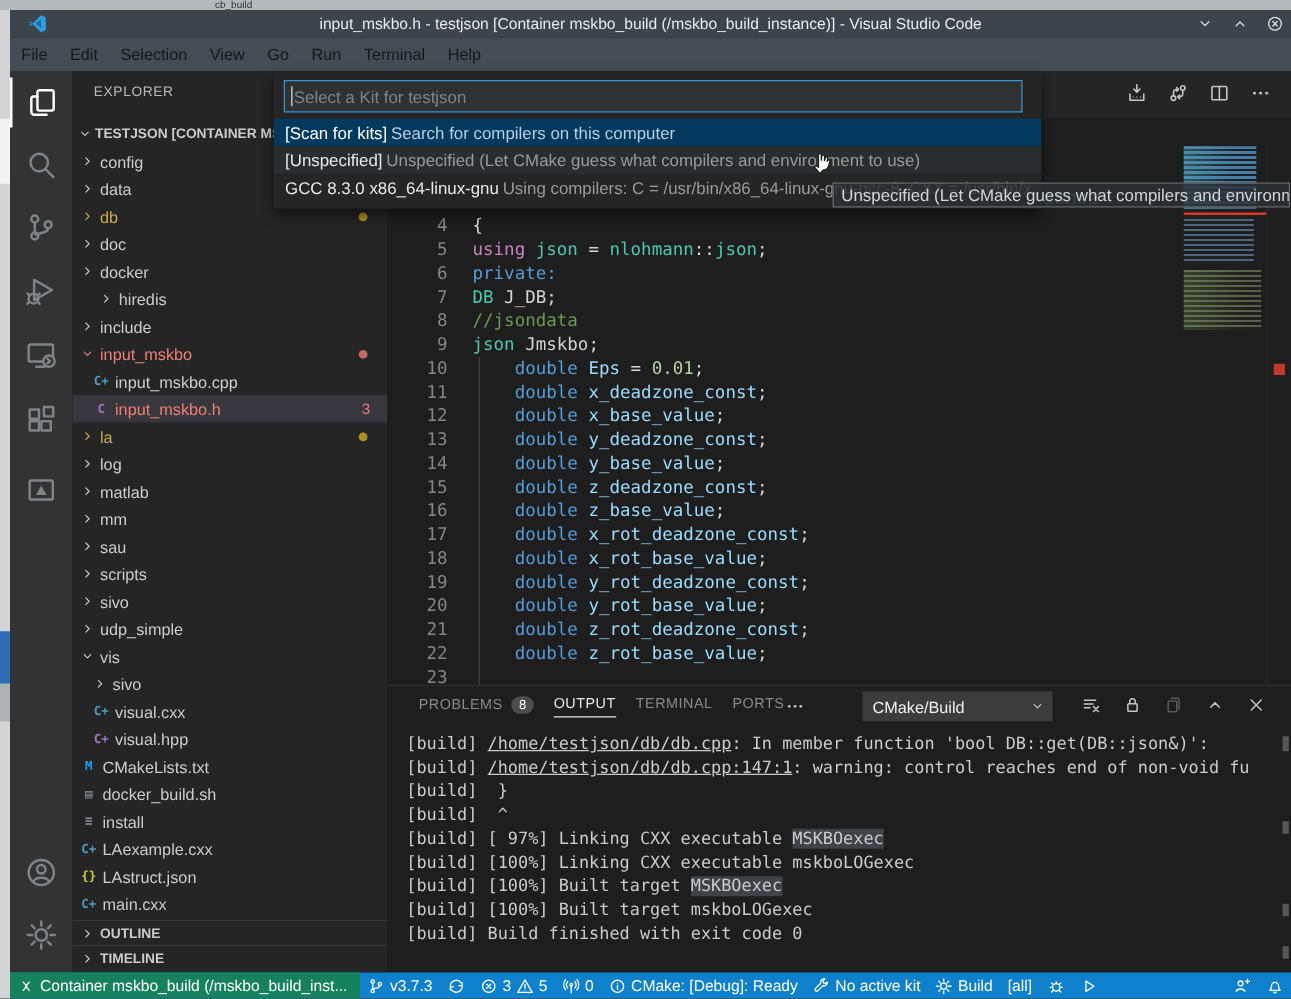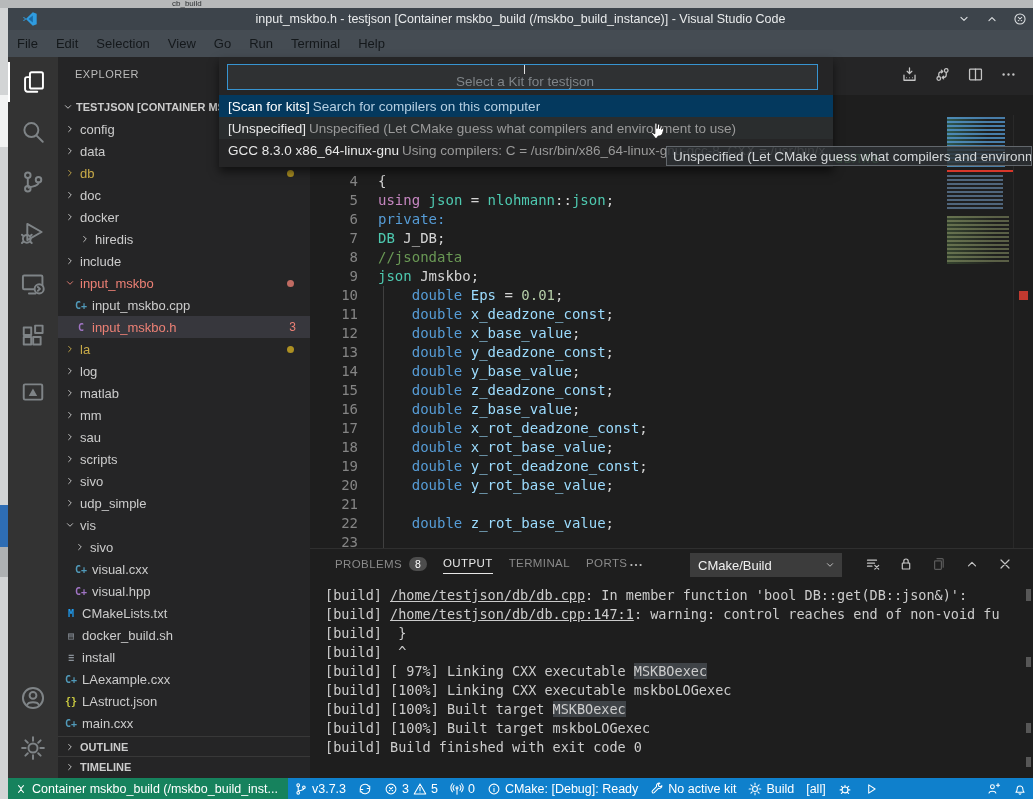--- a/index.html
+++ b/index.html
@@ -60,21 +60,21 @@
   .tk-type{color:#4ec9b0;} .tk-var{color:#9cdcfe;} .tk-num{color:#b5cea8;} .tk-comment{color:#6a9955;}
   #indent-guide{position:absolute;left:73px;top:191px;width:1px;height:262px;background:#404040;}
   #hidden-comment{position:absolute;left:434px;top:54px;font-family:"DejaVu Sans Mono",monospace;font-size:15px;color:#539a57;white-space:nowrap;}
   #minimap{position:absolute;left:637px;top:20px;width:66px;height:300px;}
   .mm{position:absolute;left:0;}
   #minimap-border{position:absolute;left:703px;top:20px;width:1px;height:433px;background:rgba(255,255,255,0.05);}
   #ruler-err{position:absolute;left:709px;top:196px;width:9px;height:9px;background:#c0392f;}
 
   
   #quickpick{left:219px;top:57px;width:614px;height:110px;background:#252526;box-shadow:0 5px 9px rgba(0,0,0,.55);z-index:50;}
-  #qp-input{position:absolute;left:8px;top:7px;width:584px;height:24px;background:#2f3133;border:1.5px solid #3794d1;display:flex;align-items:center;padding-left:5px;flex-direction:column;}
+  #qp-input{position:absolute;left:8px;top:7px;width:584px;height:24px;background:#2f3133;border:1.5px solid #3794d1;display:flex;align-items:center;padding-left:5px;}
   #qp-caret{width:1px;height:16px;background:#e0e0e0;margin-right:1px;}
   #qp-placeholder{color:#7f8488;font-size:13.5px;}
   .qp-row{position:absolute;left:0;width:614px;height:22px;display:flex;align-items:center;padding-left:9px;box-sizing:border-box;white-space:nowrap;overflow:hidden;font-size:13.5px;}
   .qp-row .qlabel{color:#e8e8e8;}
   .qp-row .qdesc{color:#9a9a9a;margin-left:3px;}
   .qp-row.qsel{background:#04395e;}
   .qp-row.qsel .qlabel{color:#ffffff;}
   .qp-row.qsel .qdesc{color:#b6cfe2;}
   .qp-row.qhover{background:#2a2d2e;}
 
@@ -489,21 +489,21 @@
         <div class="cline"><span class="ln">11</span><span class="ct"><span class="tk-plain">    </span><span class="tk-kw">double</span><span class="tk-plain"> </span><span class="tk-var">x_deadzone_const</span><span class="tk-plain">;</span></span></div>
         <div class="cline"><span class="ln">12</span><span class="ct"><span class="tk-plain">    </span><span class="tk-kw">double</span><span class="tk-plain"> </span><span class="tk-var">x_base_value</span><span class="tk-plain">;</span></span></div>
         <div class="cline"><span class="ln">13</span><span class="ct"><span class="tk-plain">    </span><span class="tk-kw">double</span><span class="tk-plain"> </span><span class="tk-var">y_deadzone_const</span><span class="tk-plain">;</span></span></div>
         <div class="cline"><span class="ln">14</span><span class="ct"><span class="tk-plain">    </span><span class="tk-kw">double</span><span class="tk-plain"> </span><span class="tk-var">y_base_value</span><span class="tk-plain">;</span></span></div>
         <div class="cline"><span class="ln">15</span><span class="ct"><span class="tk-plain">    </span><span class="tk-kw">double</span><span class="tk-plain"> </span><span class="tk-var">z_deadzone_const</span><span class="tk-plain">;</span></span></div>
         <div class="cline"><span class="ln">16</span><span class="ct"><span class="tk-plain">    </span><span class="tk-kw">double</span><span class="tk-plain"> </span><span class="tk-var">z_base_value</span><span class="tk-plain">;</span></span></div>
         <div class="cline"><span class="ln">17</span><span class="ct"><span class="tk-plain">    </span><span class="tk-kw">double</span><span class="tk-plain"> </span><span class="tk-var">x_rot_deadzone_const</span><span class="tk-plain">;</span></span></div>
         <div class="cline"><span class="ln">18</span><span class="ct"><span class="tk-plain">    </span><span class="tk-kw">double</span><span class="tk-plain"> </span><span class="tk-var">x_rot_base_value</span><span class="tk-plain">;</span></span></div>
         <div class="cline"><span class="ln">19</span><span class="ct"><span class="tk-plain">    </span><span class="tk-kw">double</span><span class="tk-plain"> </span><span class="tk-var">y_rot_deadzone_const</span><span class="tk-plain">;</span></span></div>
         <div class="cline"><span class="ln">20</span><span class="ct"><span class="tk-plain">    </span><span class="tk-kw">double</span><span class="tk-plain"> </span><span class="tk-var">y_rot_base_value</span><span class="tk-plain">;</span></span></div>
-        <div class="cline"><span class="ln">21</span></div>
+        <div class="cline"><span class="ln">21</span><span class="ct"><span class="tk-plain">    </span><span class="tk-kw">double</span><span class="tk-plain"> </span><span class="tk-var">z_rot_deadzone_const</span><span class="tk-plain">;</span></span></div>
         <div class="cline"><span class="ln">22</span><span class="ct"><span class="tk-plain">    </span><span class="tk-kw">double</span><span class="tk-plain"> </span><span class="tk-var">z_rot_base_value</span><span class="tk-plain">;</span></span></div>
         <div class="cline"><span class="ln">23</span><span class="ct"></span></div>
       </div>
     <div id="indent-guide"></div>
     <div id="minimap">
       <div class="mm" style="top:2px;width:58px;height:50px;background:repeating-linear-gradient(180deg,rgba(86,156,214,.75) 0 2px,rgba(30,30,30,0) 2px 4px),linear-gradient(90deg,rgba(78,201,176,.35),rgba(30,30,30,0) 70%);"></div>
       <div class="mm" style="top:55px;width:66px;height:2px;background:#d8372a;"></div>
       <div class="mm" style="top:60px;width:56px;height:34px;background:repeating-linear-gradient(180deg,rgba(120,160,200,.55) 0 2px,rgba(30,30,30,0) 2px 4px);"></div>
       <div class="mm" style="top:101px;width:62px;height:48px;background:repeating-linear-gradient(180deg,rgba(150,160,110,.5) 0 2px,rgba(30,30,30,0) 2px 4px),linear-gradient(90deg,rgba(106,153,85,.3),rgba(30,30,30,0) 80%);"></div>
     </div>

